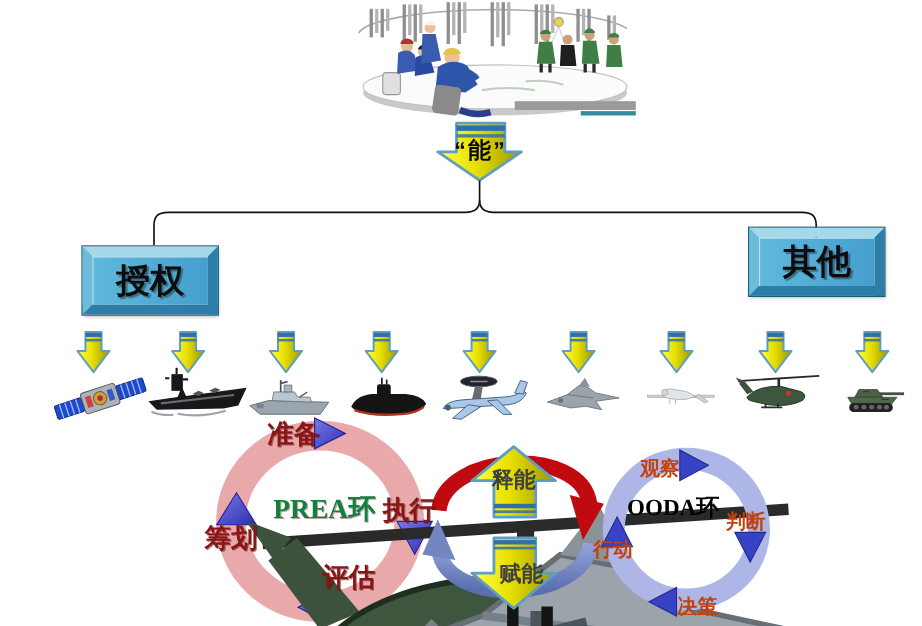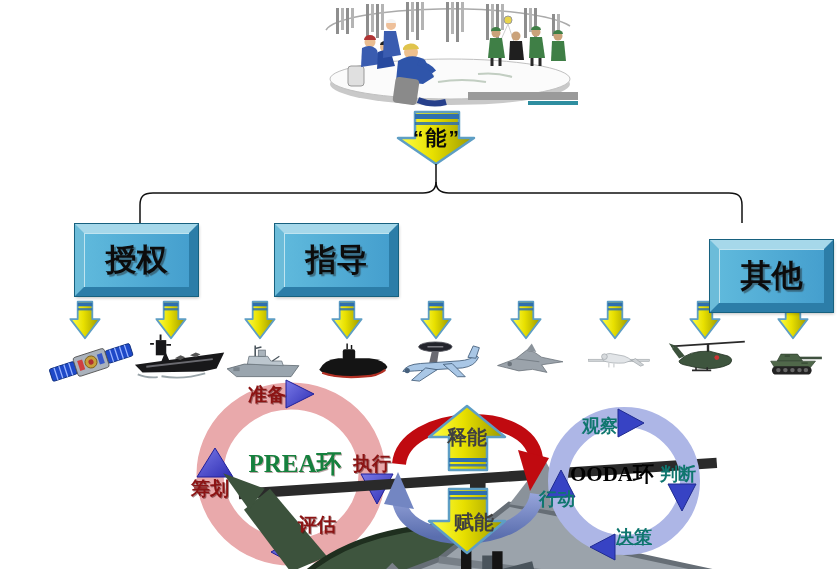--- a/index.html
+++ b/index.html
@@ -1,26 +1,26 @@
 <!DOCTYPE html>
 <html><head>
 <meta charset="utf-8">
 <style>
   html,body{margin:0;padding:0;background:#fff;}
   #stage{position:relative;width:838px;height:569px;background:#fff;overflow:hidden;
          font-family:"Liberation Sans",sans-serif;}
   #gfx{position:absolute;left:0;top:0;}
   .lbl{position:absolute;transform:translate(-50%,-50%);white-space:nowrap;font-weight:bold;line-height:1;}
   .energy-lbl{font-size:21px;color:#0a0a0a;letter-spacing:2px;}
-  .prea-stage{font-size:19px;color:#8c1414;text-shadow:1px 1px 0 rgba(60,0,0,.45);font-family:Liberation Mono, monospace;}
+  .prea-stage{font-size:24px;color:#8c1414;text-shadow:1px 1px 0 rgba(60,0,0,.45);}
   .prea-title{font-family:"Liberation Serif",serif;font-size:25px;color:#15803d;text-shadow:1px 1px 0 rgba(60,0,0,.35);}
-  .ooda-stage{font-size:18px;color:#0f766e;}
+  .ooda-stage{font-size:18px;color:#c2410c;}
   .ooda-title{font-family:"Liberation Serif",serif;font-size:21px;color:#000;}
   .xchg{font-size:20px;color:#404040;}
-  .box{position:absolute;width:123px;height:72px;box-sizing:border-box;
+  .box{position:absolute;width:123px;height:62px;box-sizing:border-box;
        border:9px solid;border-color:#a6d8ea #2c7da8 #2c7da8 #6cbcd9;
        outline:1px solid #17617f;background:linear-gradient(90deg,#5fb9dc,#459fce);
        display:flex;align-items:center;justify-content:center;
        box-shadow:1px 2px 3px rgba(0,0,0,.25), inset 1px 1px 0 #bfe4f0;}
   .box span{font-size:31px;font-weight:bold;color:#0c0c0c;text-shadow:2px 2px 1px rgba(30,30,30,.45);}
 </style>
 </head>
 <body>
 
 <div id="stage">
@@ -303,37 +303,34 @@
     <polygon points="668,484 696,484 682,511" fill="#3743c4" stroke="#1f2a90"></polygon>
     <polygon points="615,534 615,560 590,547" fill="#3743c4" stroke="#1f2a90"></polygon>
     <polygon points="547,497 575,497 561,470" fill="#3743c4" stroke="#1f2a90"></polygon>
     <use href="#sym-destroyer" transform="translate(574,478) scale(0.82)"></use>
   </g>
 </svg>
 
 <div class="box" style="left:75px;top:224px;">
   <span>授权</span>
 </div>
-<div class="box" style="left:275px;top:224px;">
-  <span>指导</span>
-</div>
-<div class="box" style="left:681px;top:240px;margin-left:29px;">
+<div class="box" style="left:681px;top:207px;">
   <span>其他</span>
 </div>
 
 <div class="lbl energy-lbl" style="left:437px;top:137px;">“能”</div>
 
 <div class="lbl prea-title" style="left:295px;top:463px;">PREA环</div>
 <div class="lbl prea-stage" style="left:267px;top:396px;">准备</div>
 <div class="lbl prea-stage" style="left:372px;top:465px;text-align:right;">执行</div>
 <div class="lbl prea-stage" style="left:317px;top:526px;">评估</div>
 <div class="lbl prea-stage" style="left:210px;top:490px;">筹划</div>
 
-<div class="lbl ooda-title" style="left:612px;top:462px;margin-top:12px;">OODA环</div>
+<div class="lbl ooda-title" style="left:612px;top:462px;">OODA环</div>
 <div class="lbl ooda-stage" style="left:600px;top:426px;">观察</div>
 <div class="lbl ooda-stage" style="left:678px;top:474px;">判断</div>
-<div class="lbl ooda-stage" style="left:634px;top:537px;text-decoration:underline;">决策</div>
+<div class="lbl ooda-stage" style="left:634px;top:551px;text-decoration:underline;">决策</div>
 <div class="lbl ooda-stage" style="left:557px;top:499px;text-align:center;">行动</div>
 
 <div class="lbl xchg" style="left:467px;top:437px;">释能</div>
 <div class="lbl xchg" style="left:468px;top:522px;padding-left:12px;">赋能</div>
 
 </div>
 
 </body></html>

